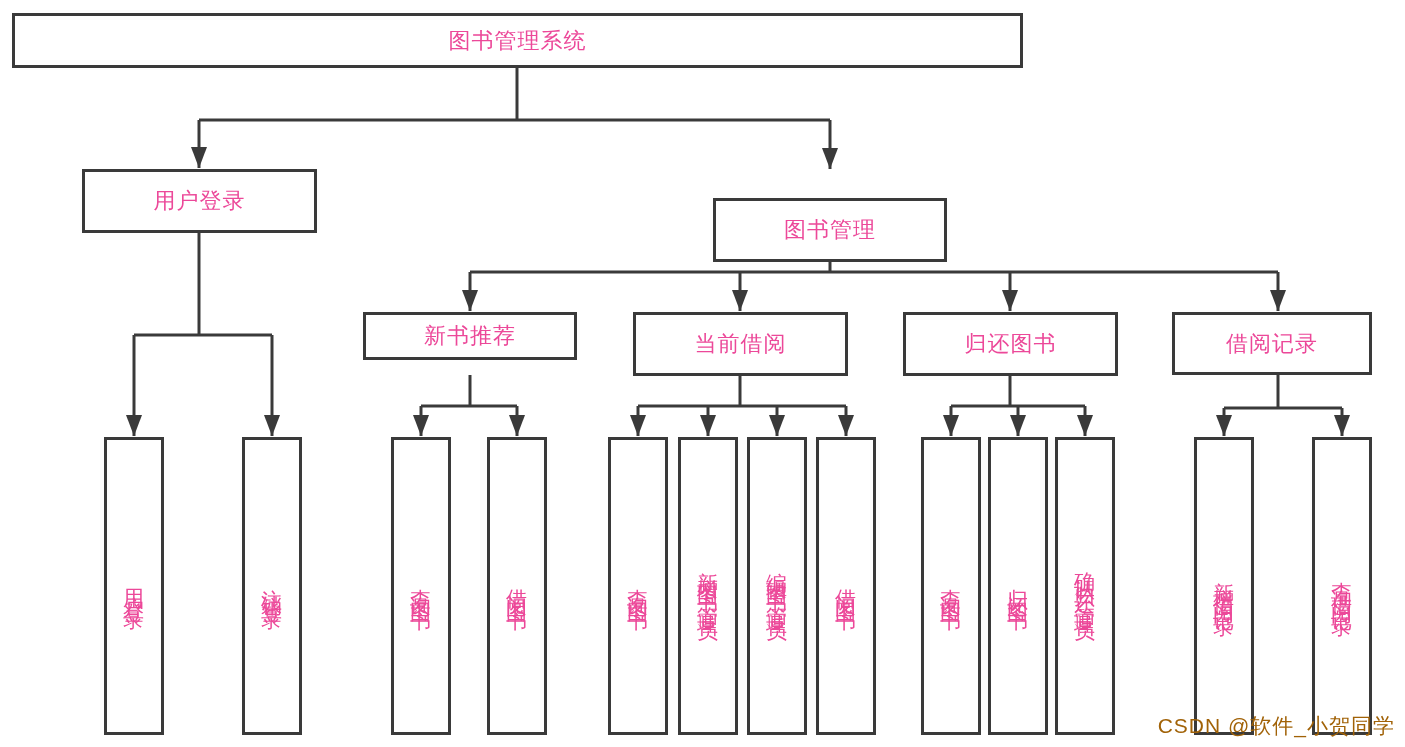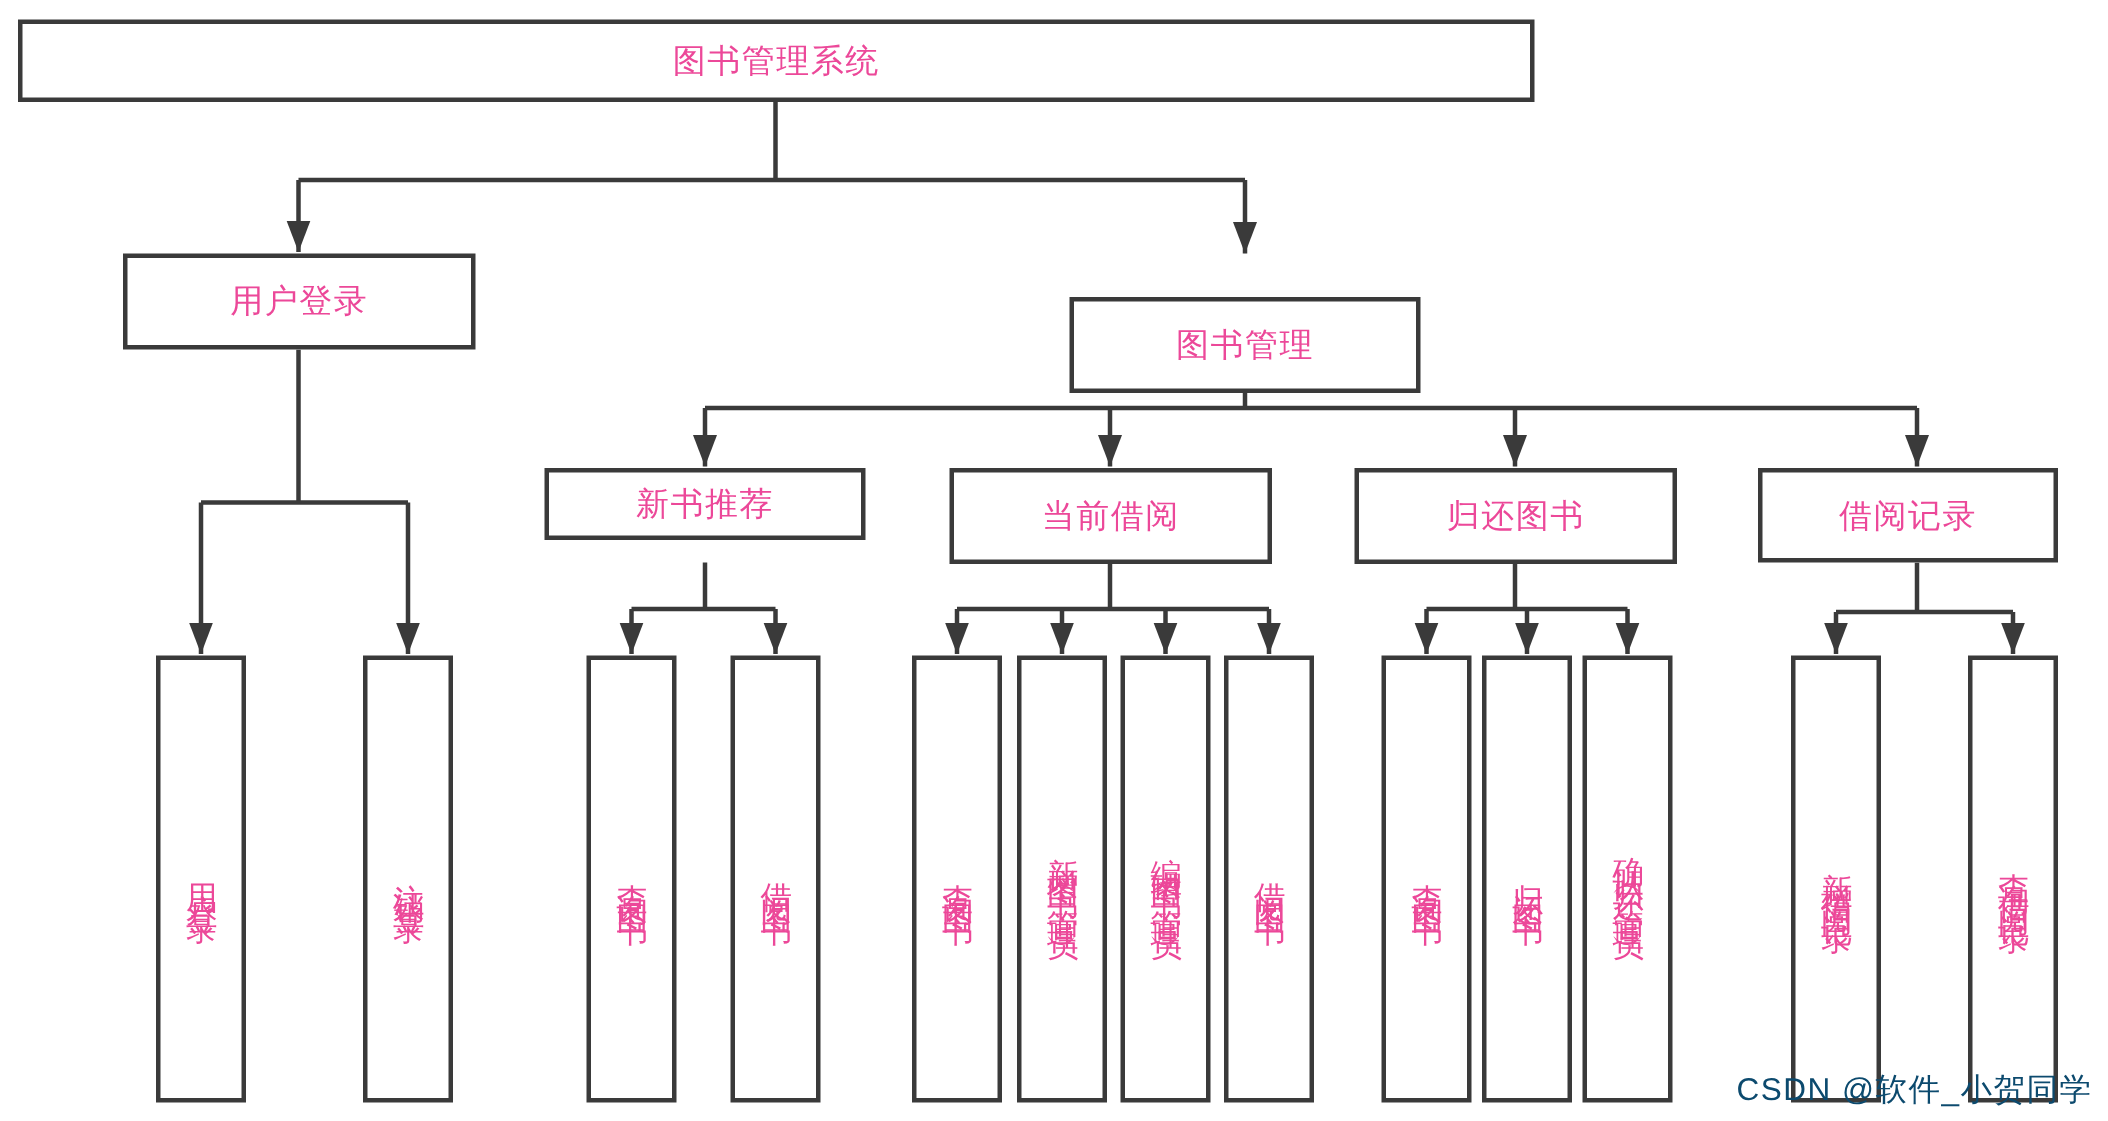--- a/index.html
+++ b/index.html
@@ -53,21 +53,21 @@
   .l-cb-return { left: 988px; }
   .l-cb-confirm{ left: 1055px; }
   .l-br-add    { left: 1194px; }
   .l-br-query  { left: 1312px; }
   .watermark {
     position: absolute;
     right: 10px;
     top: 712px;
     z-index: 3;
     font-size: 21px;
-    color: #0c4a6e;
+    color: #a16207;
     letter-spacing: 1px;
   }
 </style>
 </head>
 <body>
 
 <div class="canvas">
 
   <svg class="wires" width="1405" height="747" viewBox="0 0 1405 747">
     <defs>

